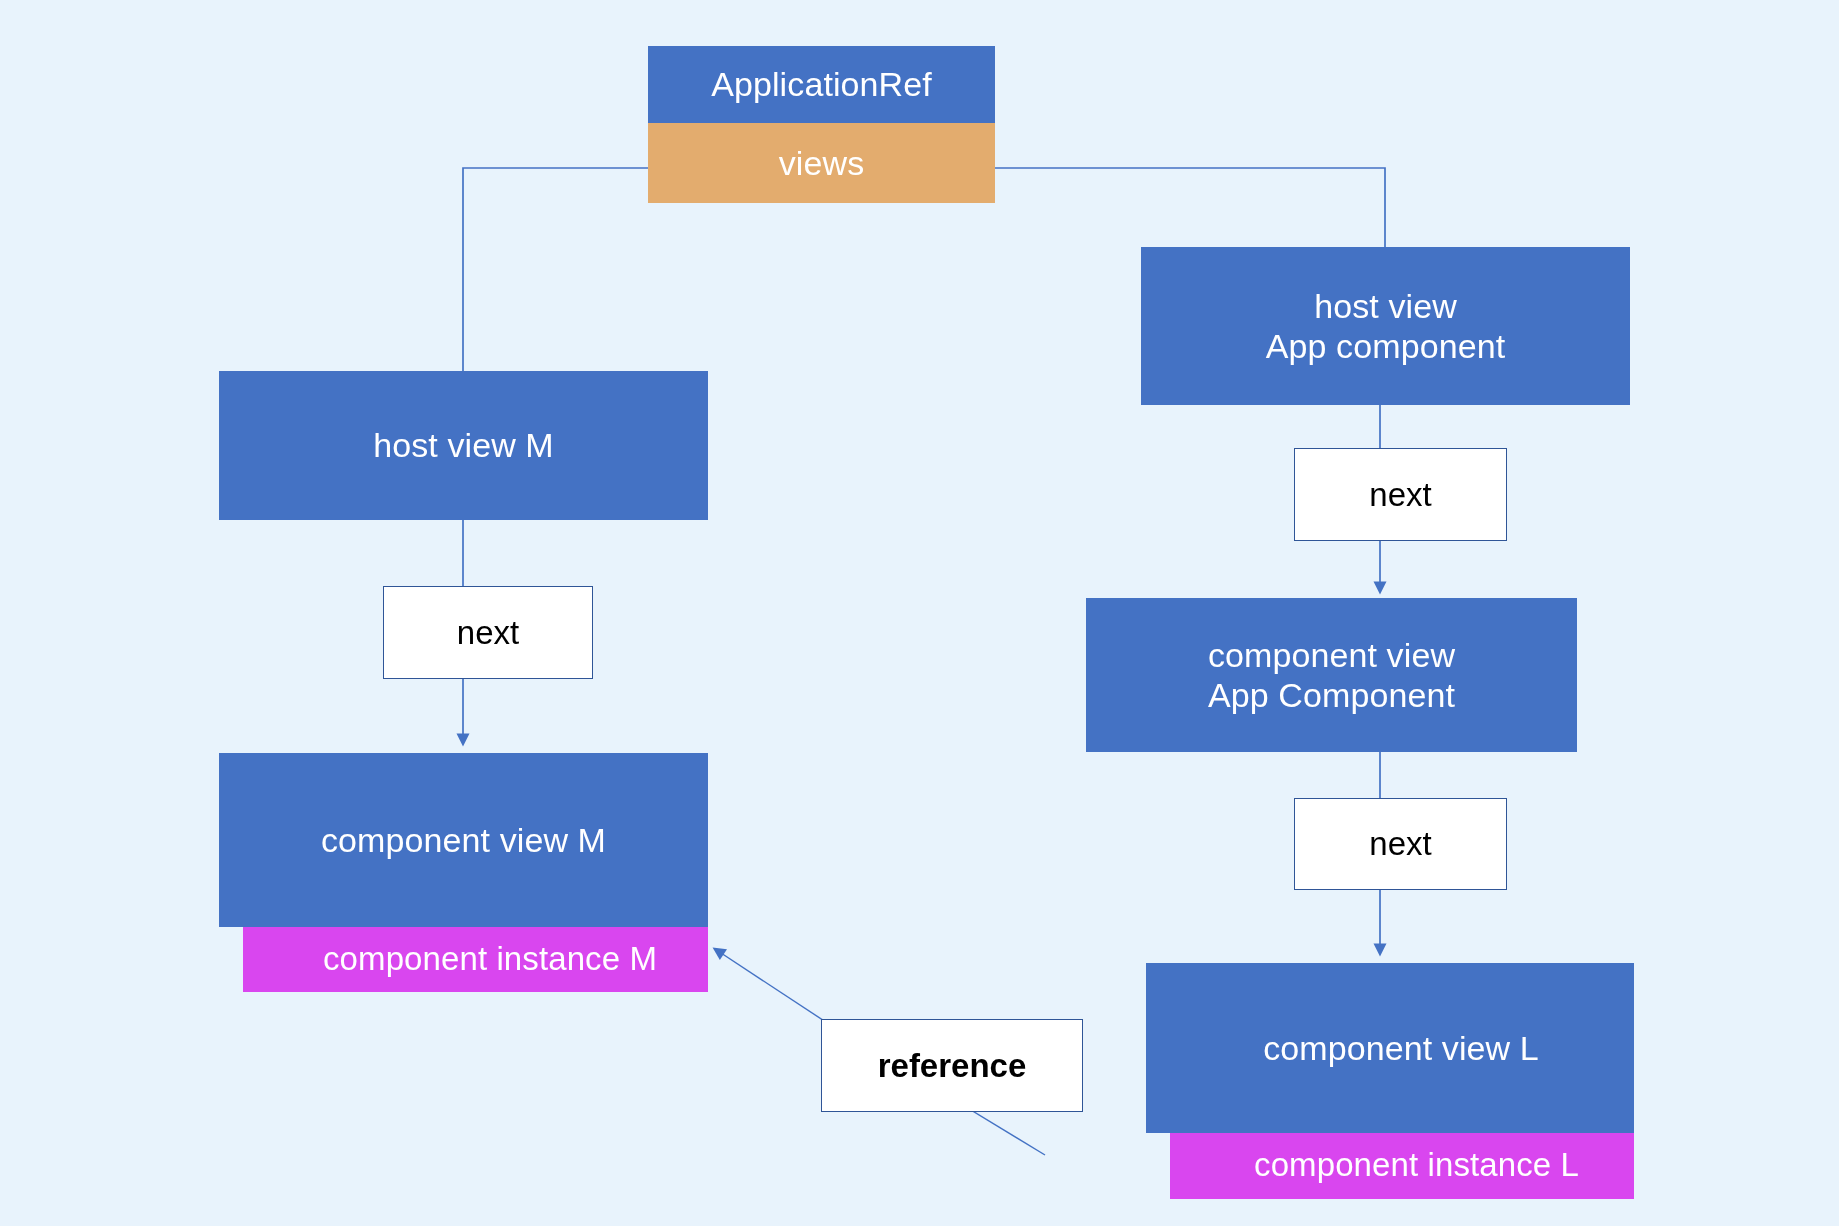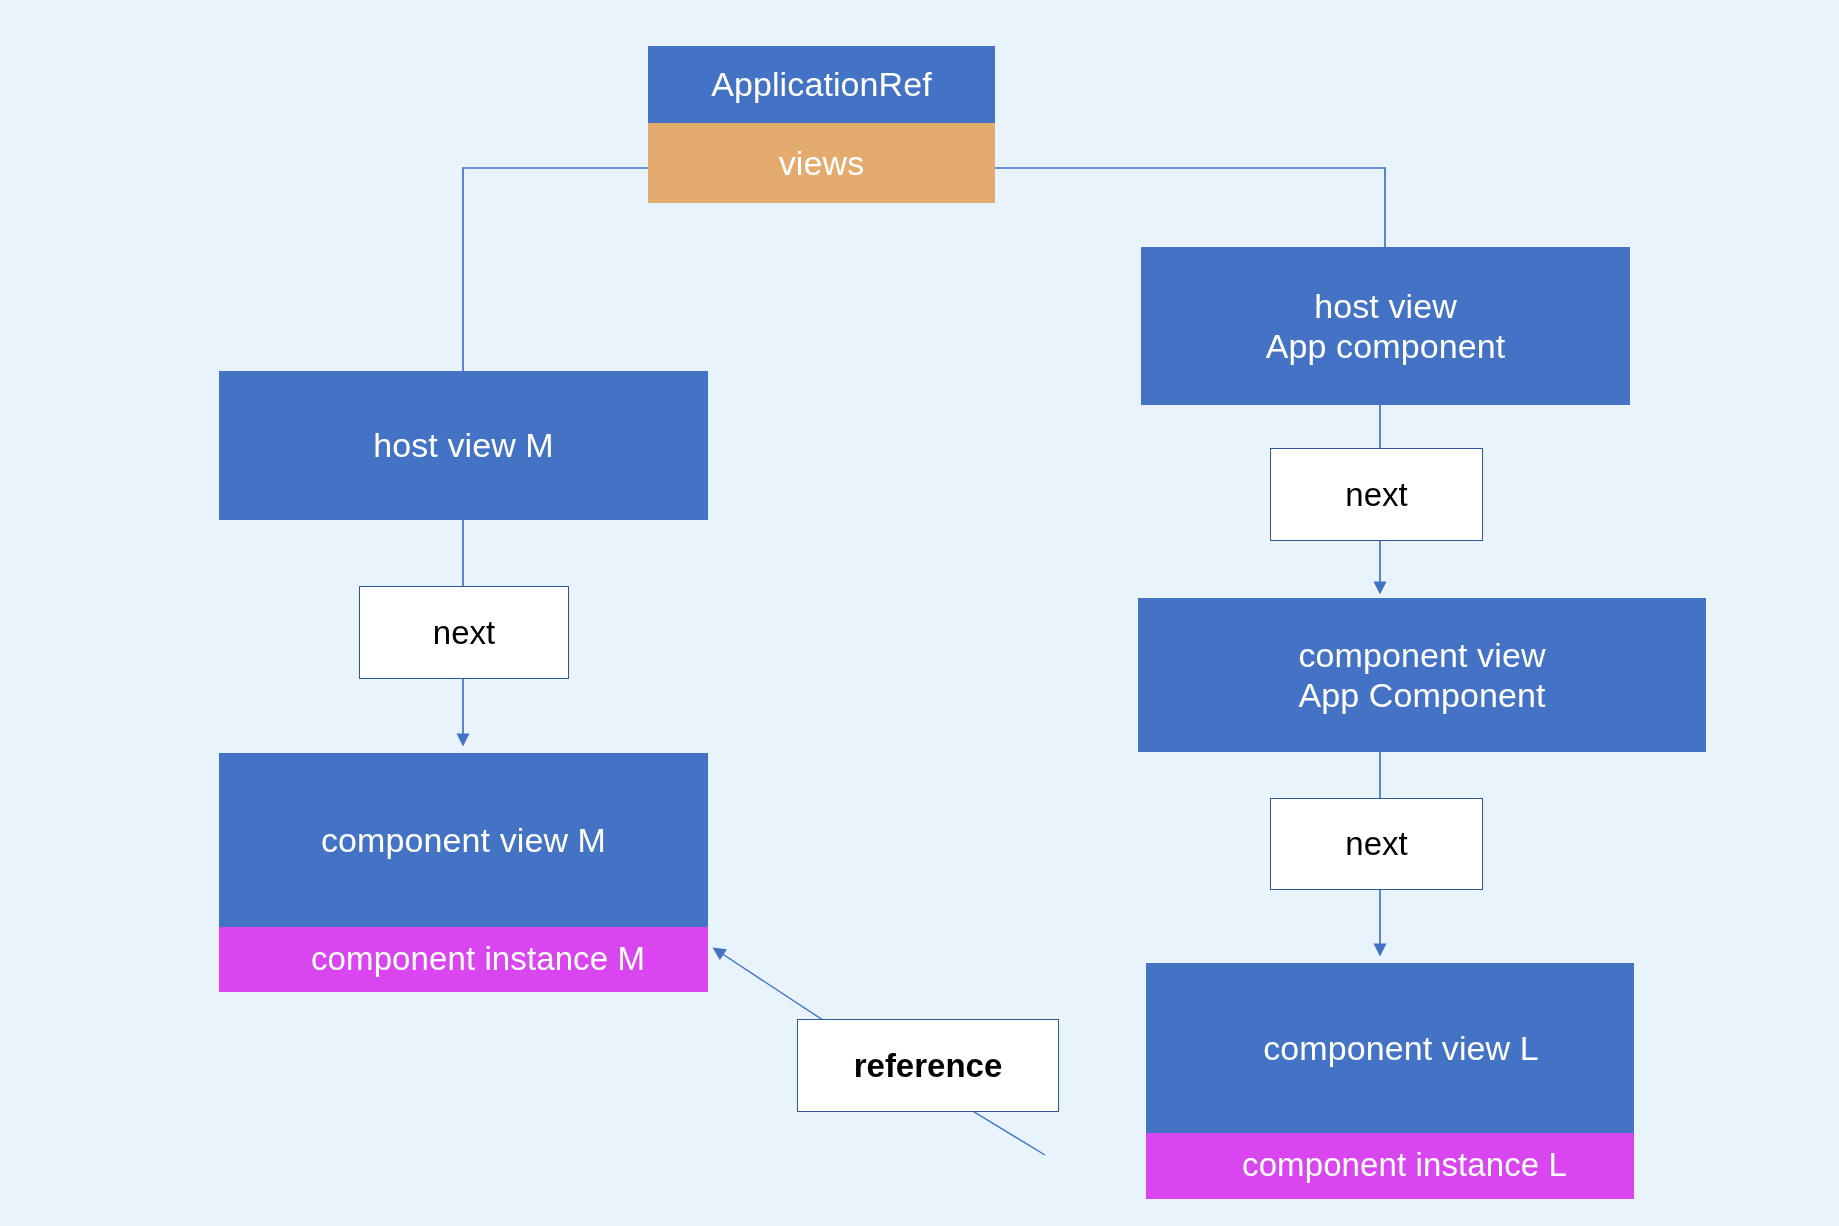--- a/index.html
+++ b/index.html
@@ -50,21 +50,21 @@
     position: absolute;
     box-sizing: border-box;
     background: #ffffff;
     border: 1.4px solid #2f5597;
     display: flex;
     align-items: center;
     justify-content: center;
     color: #000000;
     text-align: center;
   }
-  .t33 { font-size: 33px; }
+  .t33 { font-size: 33px; margin-left: 24px; }
   .t34 { font-size: 34px; }
   .line2 { display: block; }
 </style>
 </head>
 <body>
 
 <div id="canvas">
 
   <svg class="wires" viewBox="0 0 1839 1226" xmlns="http://www.w3.org/2000/svg">
     <defs>
@@ -109,21 +109,21 @@
 
   <div class="node" style="left:1141px; top:247px; width:489px; height:158px;">
     <div class="band band-blue t34" style="height:158px; flex-direction:column;">
       <span class="line2">host view</span>
       <span class="line2">App component</span>
     </div>
   </div>
 
   <div class="label-box t33" style="left:1270px; top:448px; width:213px; height:93px;">next</div>
 
-  <div class="node" style="left:1138px; top:598px; width:568px; height:154px;">
+  <div class="node" style="left:1086px; top:598px; width:491px; height:154px;">
     <div class="band band-blue t34" style="height:154px; flex-direction:column;">
       <span class="line2">component view</span>
       <span class="line2">App Component</span>
     </div>
   </div>
 
   <div class="label-box t33" style="left:1270px; top:798px; width:213px; height:92px;">next</div>
 
   <div class="node" style="left:1146px; top:963px; width:488px; height:236px;">
     <div class="band band-blue t34" style="height:181px;padding-left:22px;">component view L</div>

